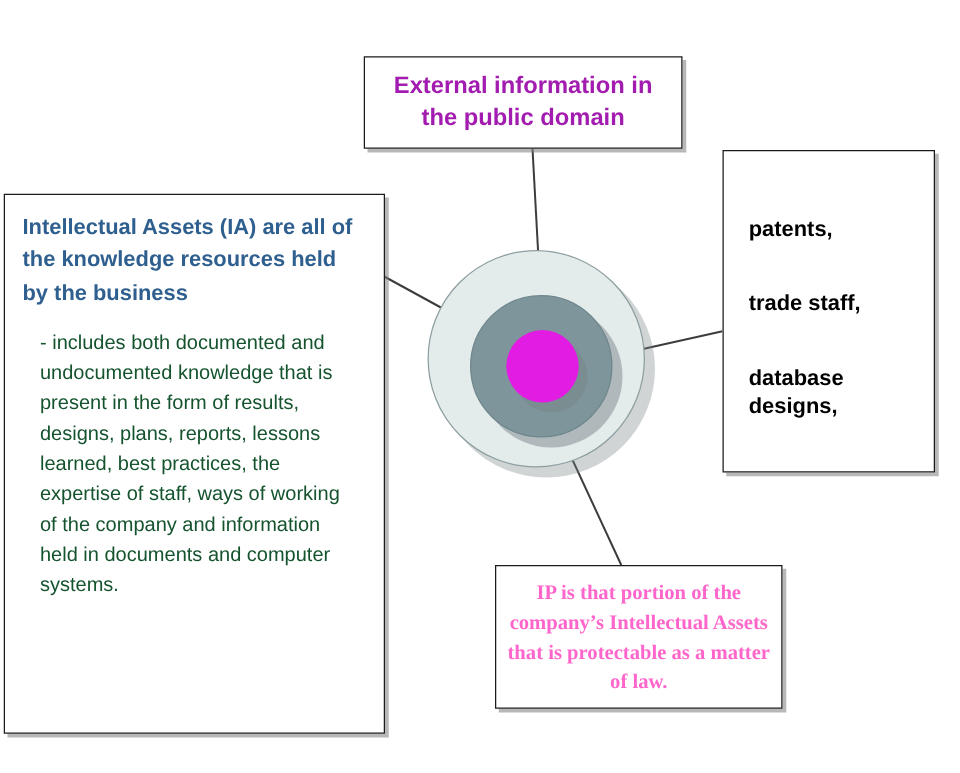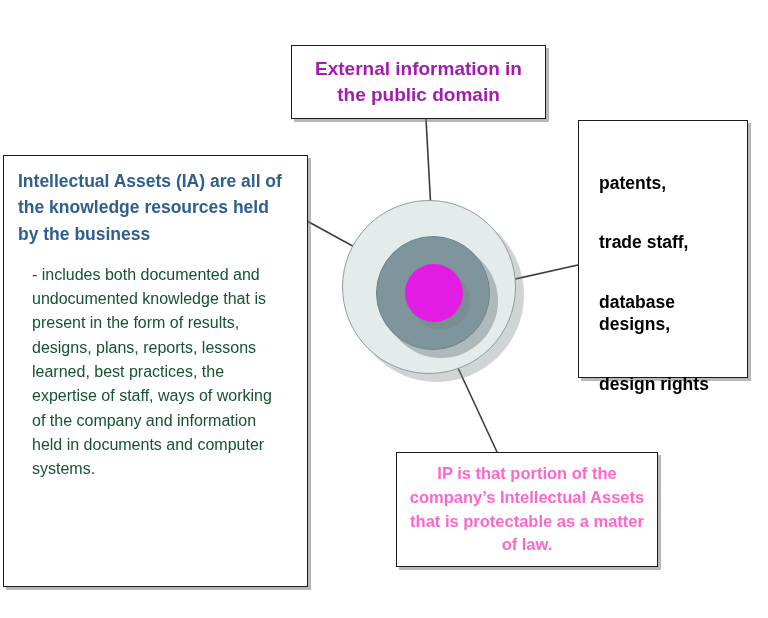--- a/index.html
+++ b/index.html
@@ -146,25 +146,26 @@
     color: #000000;
     line-height: 1.28;
     margin-bottom: 17px;
     margin-top: 37px;
   }
   #box-ip-types li:last-child { margin-bottom: 0; }
 
   #box-ip-def {
     left: 396px;
     top: 452px;
-    width: 262px;
+    width: 230px;
     height: 115px;
     display: flex;
     align-items: center;
     justify-content: center;
+    font-family: Liberation Serif, serif;
   }
   #box-ip-def .txt {
     font-size: 16.5px;
     font-weight: bold;
     color: #ff66cc;
     text-align: center;
     line-height: 1.45;
     padding: 0 8px;
   }
 </style>
@@ -196,21 +197,20 @@
   <div class="box" id="box-ia">
     <p class="ia-head">Intellectual Assets (IA) are all of the knowledge resources held by the business</p>
     <p class="ia-body">- includes both documented and undocumented knowledge that is present in the form of results, designs, plans, reports, lessons learned, best practices, the expertise of staff, ways of working of the company and information held in documents and computer systems.</p>
   </div>
 
   <div class="box" id="box-ip-types">
     <ul>
       <li>patents,</li>
       <li>trade staff,</li>
       <li>database designs,</li>
-      <li>design rights</li>
     </ul>
   </div>
 
   <div class="box" id="box-ip-def">
     <div class="txt">IP is that portion of the company’s Intellectual Assets that is protectable as a matter of law.</div>
   </div>
 
 </div>
 
 </body></html>

